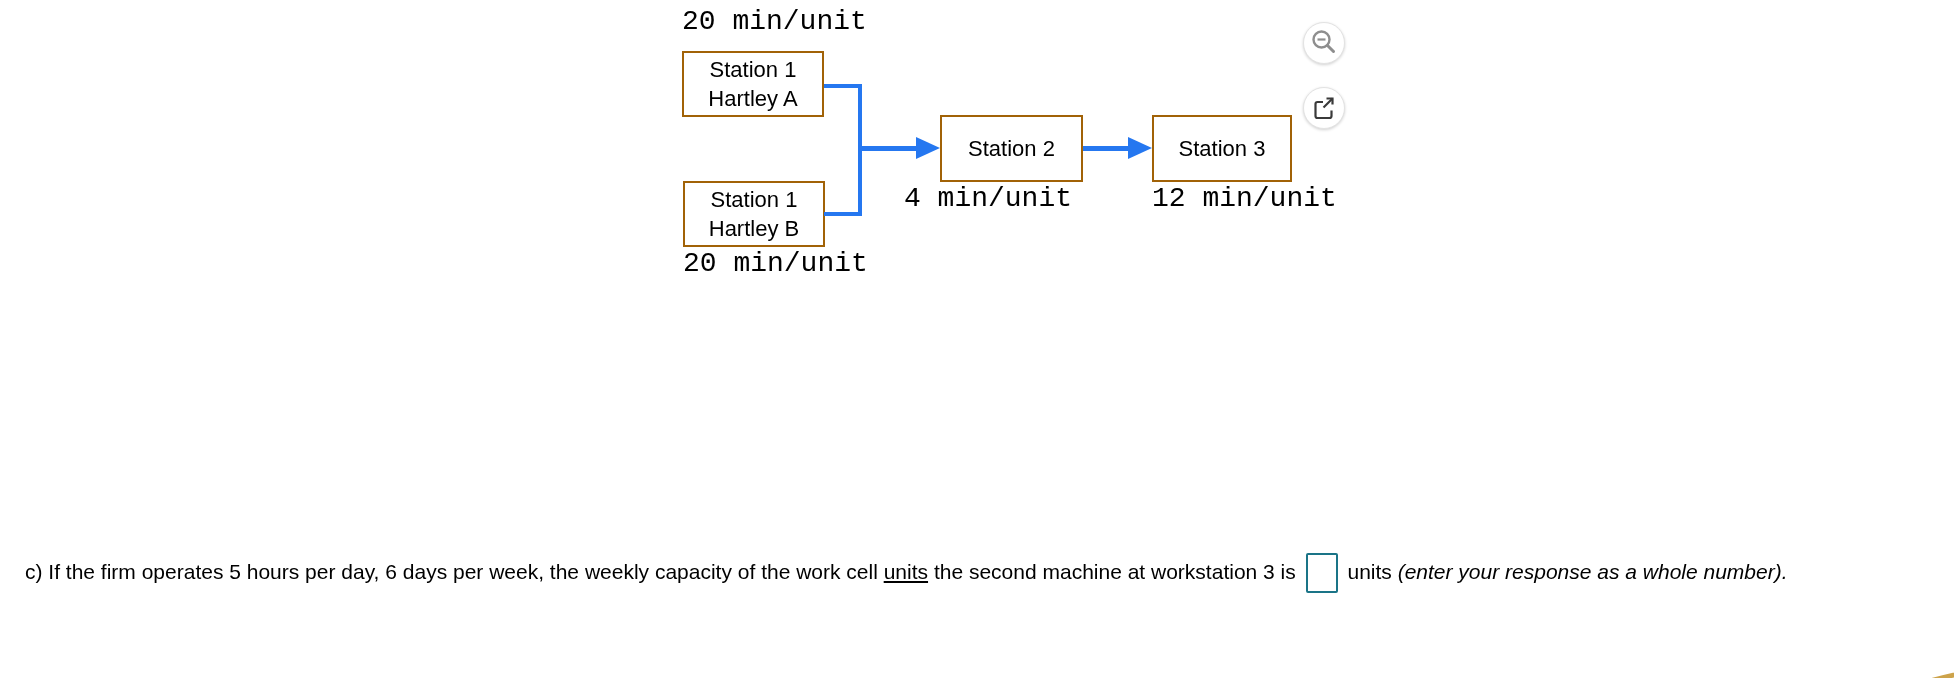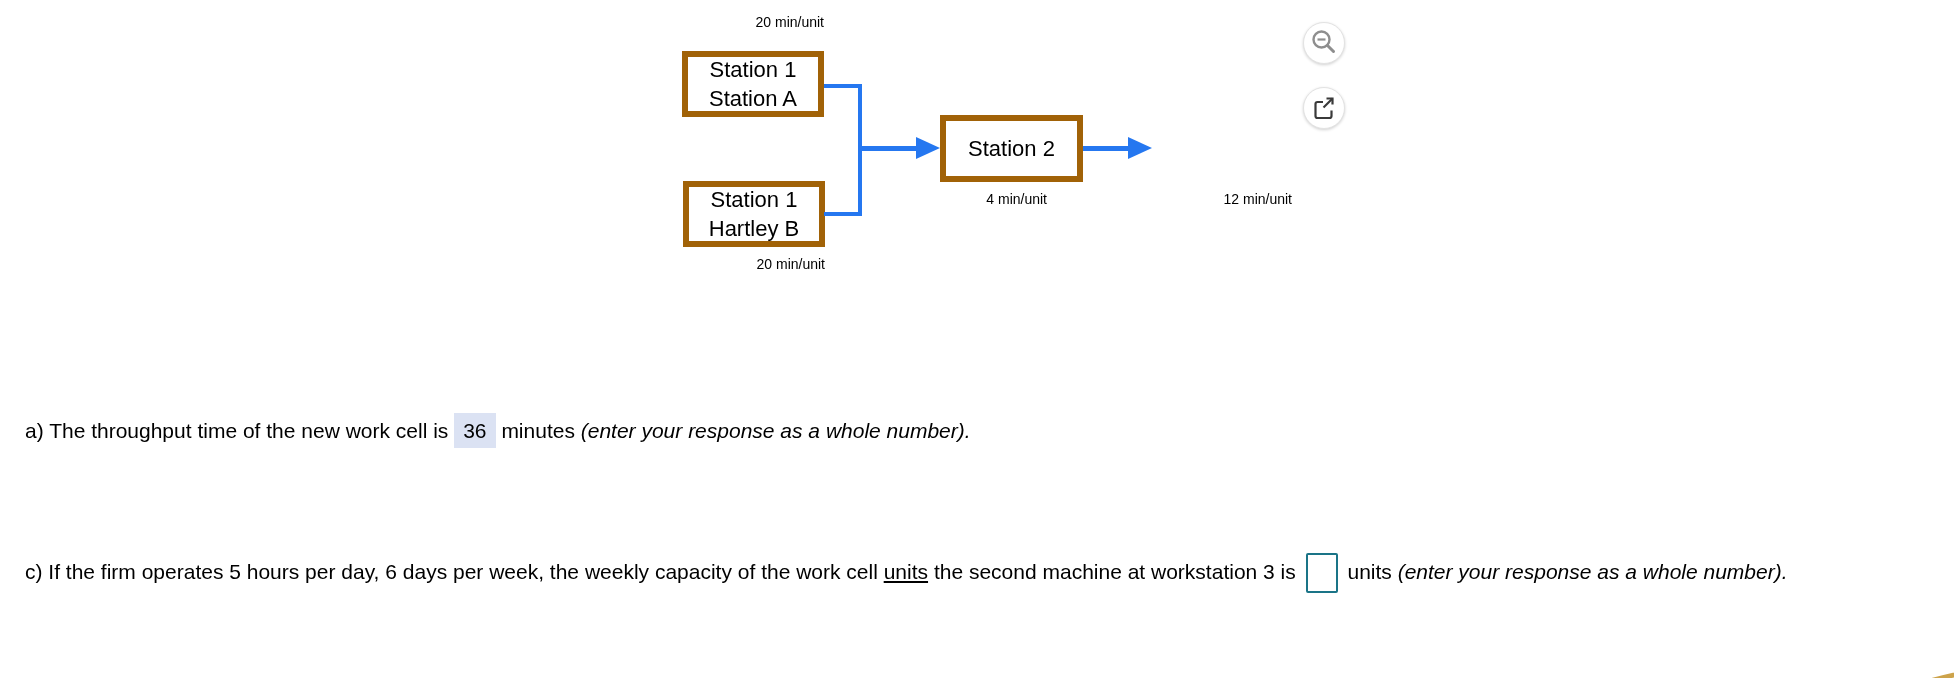--- a/index.html
+++ b/index.html
@@ -9,23 +9,23 @@
     --arc:#cda34b;
     --icon-gray:#8e8e8e;
     --icon-dark:#3a3a3a;
   }
   html,body{margin:0;padding:0;background:#fff;}
   .stage{
     position:relative;width:1954px;height:678px;overflow:hidden;background:#fff;
     font-family:"Liberation Sans",sans-serif;color:#000;
   }
   
-  .rate{position:absolute;font-size:14px;line-height:26px;text-align:right;white-space:nowrap;}
+  .rate{position:absolute;font-size:28px;line-height:26px;text-align:center;white-space:nowrap;font-family:Liberation Mono, monospace;}
   .dbox{
-    position:absolute;border:6px solid #a16207;background:#fff;
+    position:absolute;border:2px solid #a16207;background:#fff;
     display:flex;flex-direction:column;align-items:center;justify-content:center;
     font-size:22px;line-height:29px;text-align:center;box-sizing:border-box;
   }
   .hline{position:absolute;background:var(--connector);}
   .vline{position:absolute;background:var(--connector);}
   .ahead{
     position:absolute;width:0;height:0;
     border-top:11px solid transparent;border-bottom:11px solid transparent;
     border-left:24px solid var(--connector);
   }
@@ -60,21 +60,21 @@
 </style>
 </head>
 <body>
 
 <div class="stage">
 
   <div class="rate" style="left:682px;top:9px;width:142px;">20 min/unit</div>
 
   <div class="dbox" style="left:682px;top:51px;width:142px;height:66px;">
     <span>Station 1</span>
-    <span>Station A</span>
+    <span>Hartley A</span>
   </div>
 
   <div class="dbox" style="left:683px;top:181px;width:142px;height:66px;">
     <span>Station 1</span>
     <span>Hartley B</span>
   </div>
 
   <div class="rate" style="left:683px;top:251px;width:142px;">20 min/unit</div>
 
   <div class="hline" style="left:824px;top:84px;width:38px;height:4px;"></div>
@@ -84,20 +84,23 @@
   <div class="ahead" style="left:916px;top:137px;"></div>
 
   <div class="dbox" style="left:940px;top:115px;width:143px;height:67px;text-align:right;">
     <span>Station 2</span>
   </div>
   <div class="rate" style="left:904px;top:186px;width:143px;">4 min/unit</div>
 
   <div class="hline" style="left:1083px;top:146px;width:46px;height:5px;"></div>
   <div class="ahead" style="left:1128px;top:137px;"></div>
 
+  <div class="dbox" style="left:1152px;top:115px;width:140px;height:67px;">
+    <span>Station 3</span>
+  </div>
   <div class="rate" style="left:1152px;top:186px;width:140px;">12 min/unit</div>
 
   <div class="iconbtn" style="left:1303px;top:22px;">
     <span style="display:flex;">
       <svg width="34" height="34" viewBox="0 0 34 34">
         <circle cx="14.5" cy="13.5" r="8" fill="none" stroke="#8e8e8e" stroke-width="2.4"></circle>
         <line x1="10.5" y1="13.5" x2="18.5" y2="13.5" stroke="#8e8e8e" stroke-width="2.2"></line>
         <line x1="20.5" y1="19.5" x2="26.5" y2="25.5" stroke="#8e8e8e" stroke-width="3" stroke-linecap="round"></line>
       </svg>
     </span>
@@ -106,26 +109,20 @@
     <span style="display:flex;">
       <svg width="34" height="34" viewBox="0 0 34 34">
         <path d="M24.5 19.5 v5.5 a2 2 0 0 1 -2 2 h-12 a2 2 0 0 1 -2 -2 v-12 a2 2 0 0 1 2 -2 h5.5" fill="none" stroke="#3a3a3a" stroke-width="2.2"></path>
         <line x1="16.5" y1="16.5" x2="25.5" y2="7.5" stroke="#3a3a3a" stroke-width="2.2"></line>
         <path d="M19.5 7.5 h6 v6" fill="none" stroke="#3a3a3a" stroke-width="2.2"></path>
       </svg>
     </span>
   </div>
 
 
-  <div class="para para-ab" style="top:413px;">
-    <span>a) The throughput time of the new work cell is</span>
-    <span class="ans-filled">36</span>
-    <span>minutes</span>
-    <span class="it">(enter your response as a whole number).</span>
-  </div>
 
 
   <div class="para qa-c" style="top:551px;">
     <span>c) If the firm operates 5 hours per day, 6 days per week, the weekly capacity of the work cell</span>
     <span class="und">units</span>
     <span>the second machine at workstation 3 is</span>
     <input class="ans-input" type="text" value="" style="">
     <span>units</span>
     <span class="it">(enter your response as a whole number).</span>
   </div>

